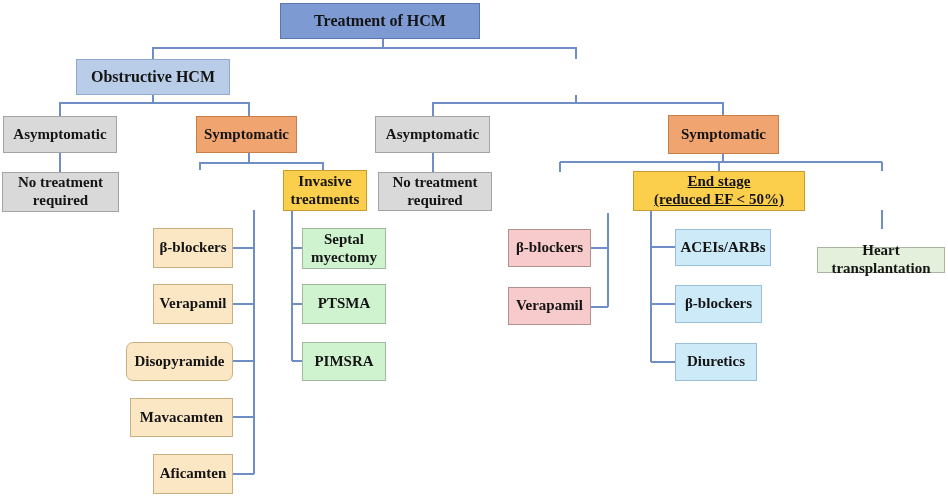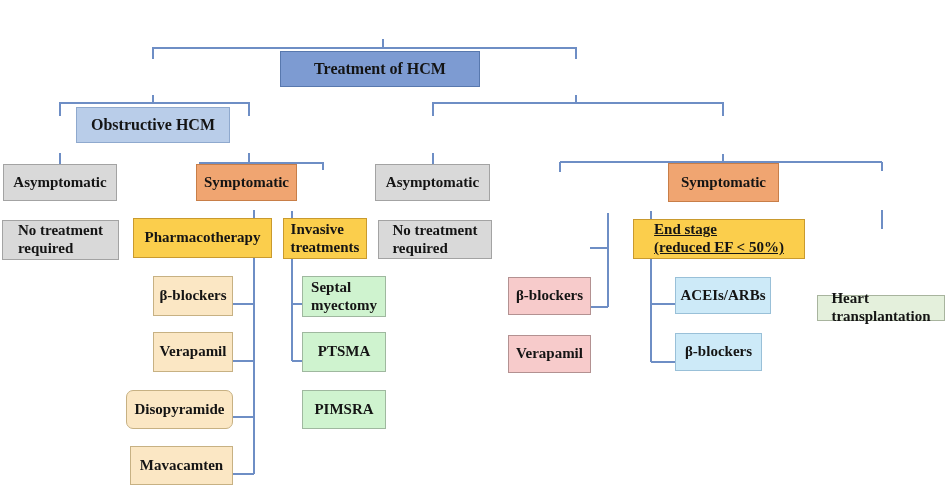--- a/index.html
+++ b/index.html
@@ -6,29 +6,28 @@
   #canvas{
     position:relative;
     width:948px;height:497px;
     background:#ffffff;
     font-family:"Liberation Serif", serif;
     overflow:hidden;
   }
   .node{
     position:absolute;
     display:flex;align-items:center;justify-content:center;
-    text-align:left;
+    text-align:center;
     font-weight:700;
     color:#141414;
     border:1.6px solid;
     box-sizing:border-box;
     white-space:pre-line;
     line-height:1.18;
     font-size:15px;
-    margin-top:48px;
   }
   .root-box{background:var(--root-fill);border-color:var(--root-border);font-size:16px;}
   .branch {background:var(--branch-fill);border-color:var(--branch-border);font-size:16px;}
   .gray   {background:var(--gray-fill);border-color:var(--gray-border);}
   .orange {background:var(--orange-fill);border-color:var(--orange-border);}
   .gold   {background:var(--gold-fill);border-color:var(--gold-border);}
   .cream  {background:var(--cream-fill);border-color:var(--cream-border);}
   .green  {background:var(--green-fill);border-color:var(--green-border);}
   .pink   {background:var(--pink-fill);border-color:var(--pink-border);}
   .ltblue {background:var(--ltblue-fill);border-color:var(--ltblue-border);}
@@ -73,21 +72,20 @@
   <div class="node branch" style="left:76px;top:59px;width:154px;height:36px;">Obstructive HCM</div>
 
   <div class="node gray" style="left:3px;top:116px;width:114px;height:37px;">Asymptomatic</div>
   <div class="node orange" style="left:196px;top:116px;width:101px;height:37px;">Symptomatic</div>
 
   <div class="node gray" style="left:375px;top:116px;width:115px;height:37px;">Asymptomatic</div>
   <div class="node orange" style="left:668px;top:115px;width:111px;height:39px;">Symptomatic</div>
 
   <div class="node gray" style="left:2px;top:172px;width:117px;height:40px;">No treatment
 required</div>
-  <div class="node gold" style="left:133px;top:170px;width:139px;height:40px;">Pharmacotherapy</div>
   <div class="node gold" style="left:283px;top:170px;width:84px;height:41px;">Invasive
 treatments</div>
 
   <div class="node gray" style="left:378px;top:172px;width:114px;height:39px;">No treatment
 required</div>
   <div class="node gold" style="left:633px;top:171px;width:172px;height:40px;text-decoration:underline;">End stage
 (reduced EF &lt; 50%)</div>
 
   <div class="node cream" style="left:153px;top:228px;width:80px;height:40px;">β-blockers</div>
   <div class="node cream" style="left:153px;top:284px;width:80px;height:40px;">Verapamil</div>
@@ -98,17 +96,18 @@
   <div class="node green" style="left:302px;top:228px;width:84px;height:41px;">Septal
 myectomy</div>
   <div class="node green" style="left:302px;top:284px;width:84px;height:40px;">PTSMA</div>
   <div class="node green" style="left:302px;top:342px;width:84px;height:39px;">PIMSRA</div>
 
   <div class="node pink" style="left:508px;top:229px;width:83px;height:38px;">β-blockers</div>
   <div class="node pink" style="left:508px;top:287px;width:83px;height:38px;">Verapamil</div>
 
   <div class="node ltblue" style="left:675px;top:229px;width:96px;height:37px;">ACEIs/ARBs</div>
   <div class="node ltblue" style="left:675px;top:285px;width:87px;height:38px;">β-blockers</div>
+  <div class="node ltblue" style="left:675px;top:343px;width:82px;height:38px;">Diuretics</div>
 
   <div class="node sage" style="left:817px;top:247px;width:128px;height:26px;">Heart
 transplantation</div>
 
 </div>
 
 </body></html>

